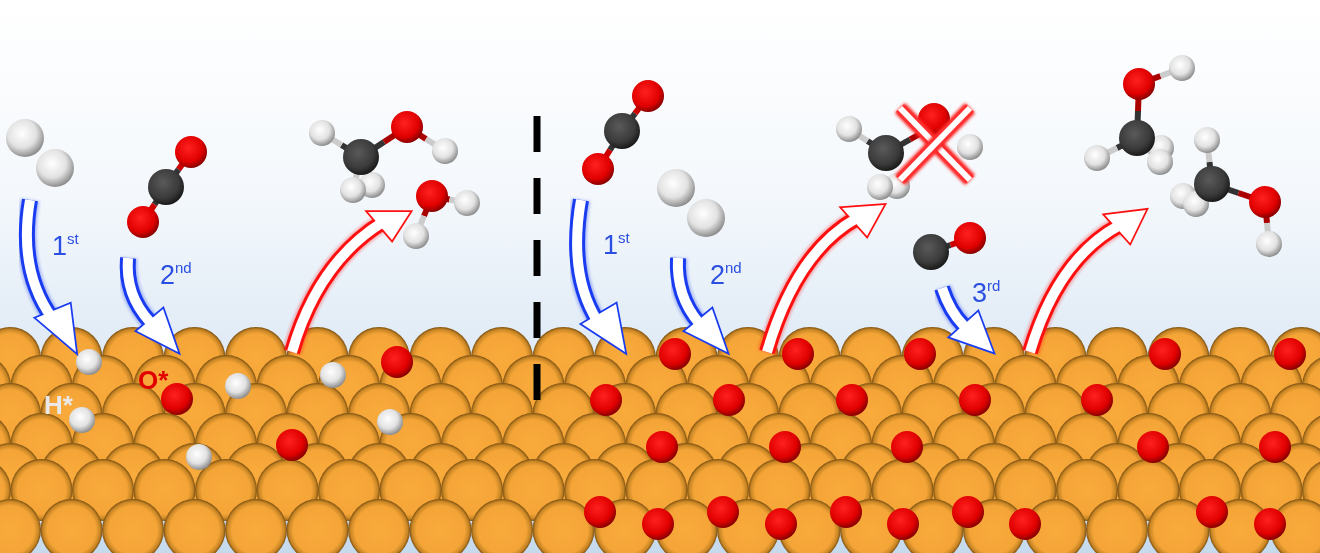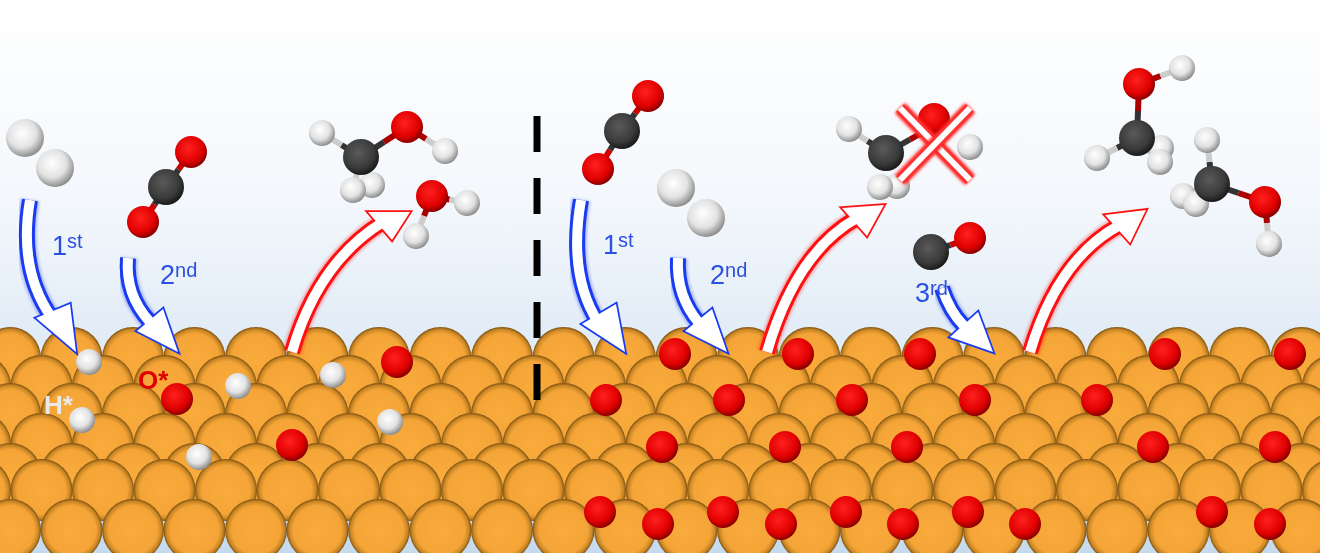--- a/index.html
+++ b/index.html
@@ -1,20 +1,20 @@
 <!DOCTYPE html>
 <html><head>
 <meta charset="utf-8">
 <style>
   html,body{margin:0;padding:0;background:#fff;}
   body{width:1320px;height:553px;overflow:hidden;font-family:"Liberation Sans",sans-serif;}
   #stage{position:relative;width:1320px;height:553px;}
   svg{position:absolute;left:0;top:0;}
   .lbl{position:absolute;font-family:"Liberation Sans",sans-serif;color:#2b4fe0;font-size:27px;line-height:1;white-space:nowrap;}
-  .lbl sup{font-size:20px;vertical-align:top;position:relative;top:-2px;}
+  .lbl sup{font-size:15px;vertical-align:top;position:relative;top:-2px;}
   .ads{position:absolute;font-family:"Liberation Sans",sans-serif;font-weight:bold;font-size:26px;line-height:1;}
 </style>
 </head>
 <body>
 
 <div id="stage">
 <svg id="scene" width="1320" height="553" viewBox="0 0 1320 553" xmlns="http://www.w3.org/2000/svg">
   <defs>
     <linearGradient id="sky" x1="0" y1="0" x2="0" y2="1">
       <stop offset="0" stop-color="#ffffff"></stop>
@@ -434,17 +434,17 @@
           <path d="M1030,352 Q1058,258 1120,225" fill="none" stroke="#fff" stroke-width="10" stroke-linecap="butt"></path>
           <polygon points="1105,215 1146,210 1130,243" fill="#fff"></polygon>
         </g>
       </g>
 </svg>
 
 <div class="lbl" style="left:52px;top:233px;"><span>1</span><sup>st</sup></div>
 <div class="lbl" style="left:160px;top:262px;"><span>2</span><sup>nd</sup></div>
 <div class="lbl" style="left:603px;top:232px;"><span>1</span><sup>st</sup></div>
 <div class="lbl" style="left:710px;top:262px;"><span>2</span><sup>nd</sup></div>
-<div class="lbl" style="left:915px;top:280px;"><span>3</span><sup>rd</sup></div>
+<div class="lbl" style="left:972px;top:280px;"><span>3</span><sup>rd</sup></div>
 
 <div class="ads" style="left:44px;top:392px;color:#e9e9e9;">H*</div>
 <div class="ads" style="left:138px;top:367px;color:#e00000;">O*</div>
 </div>
 
 </body></html>

